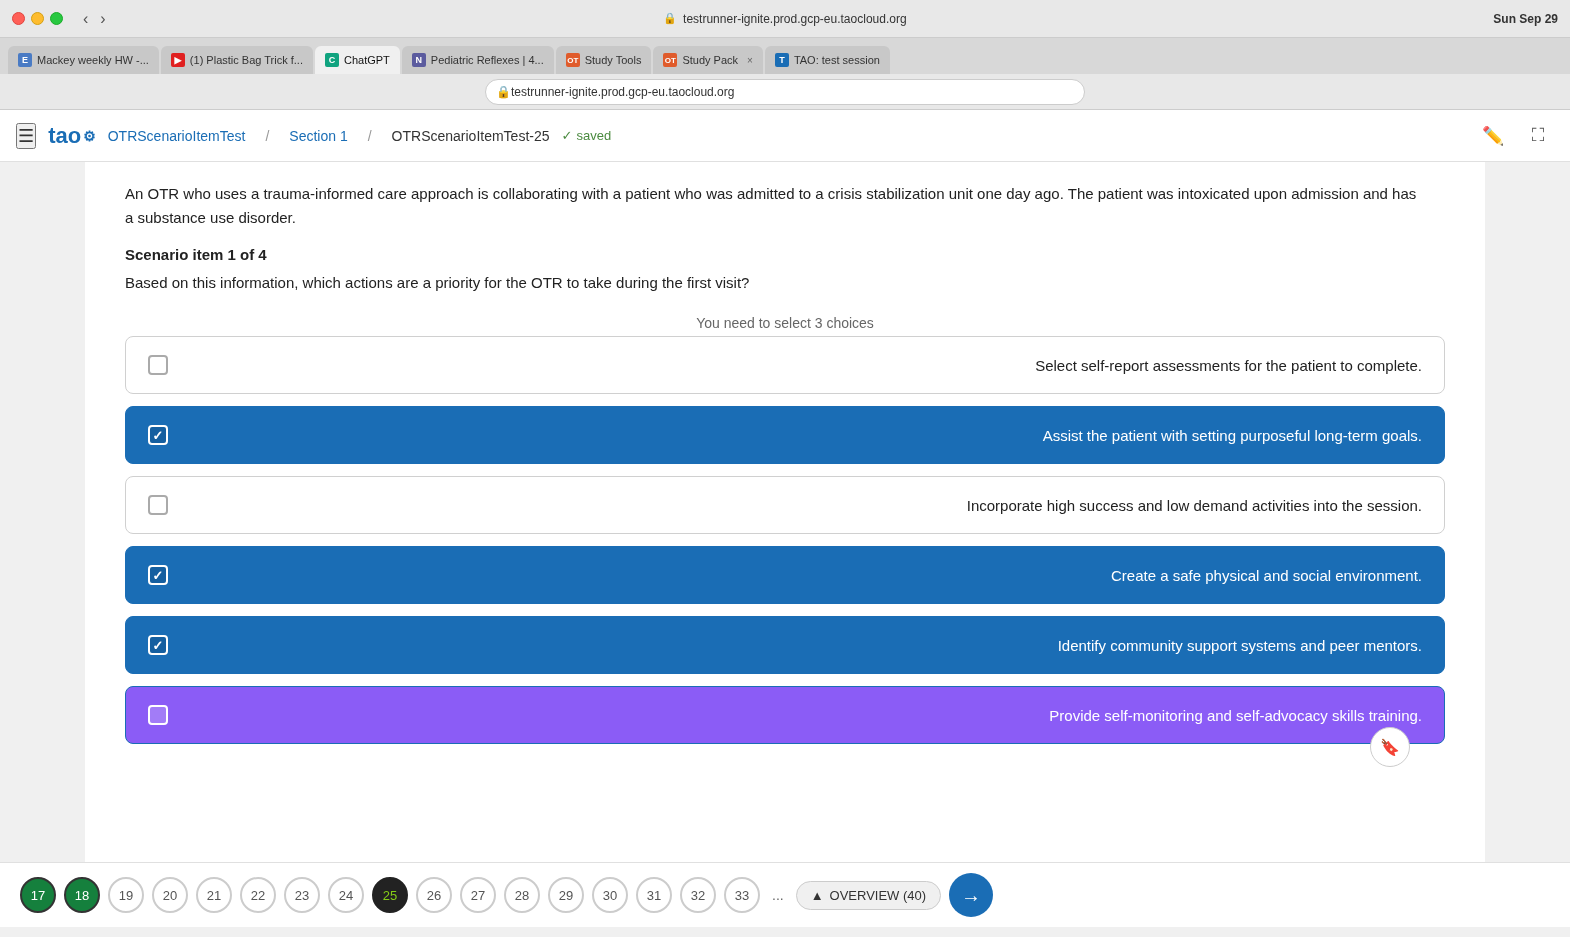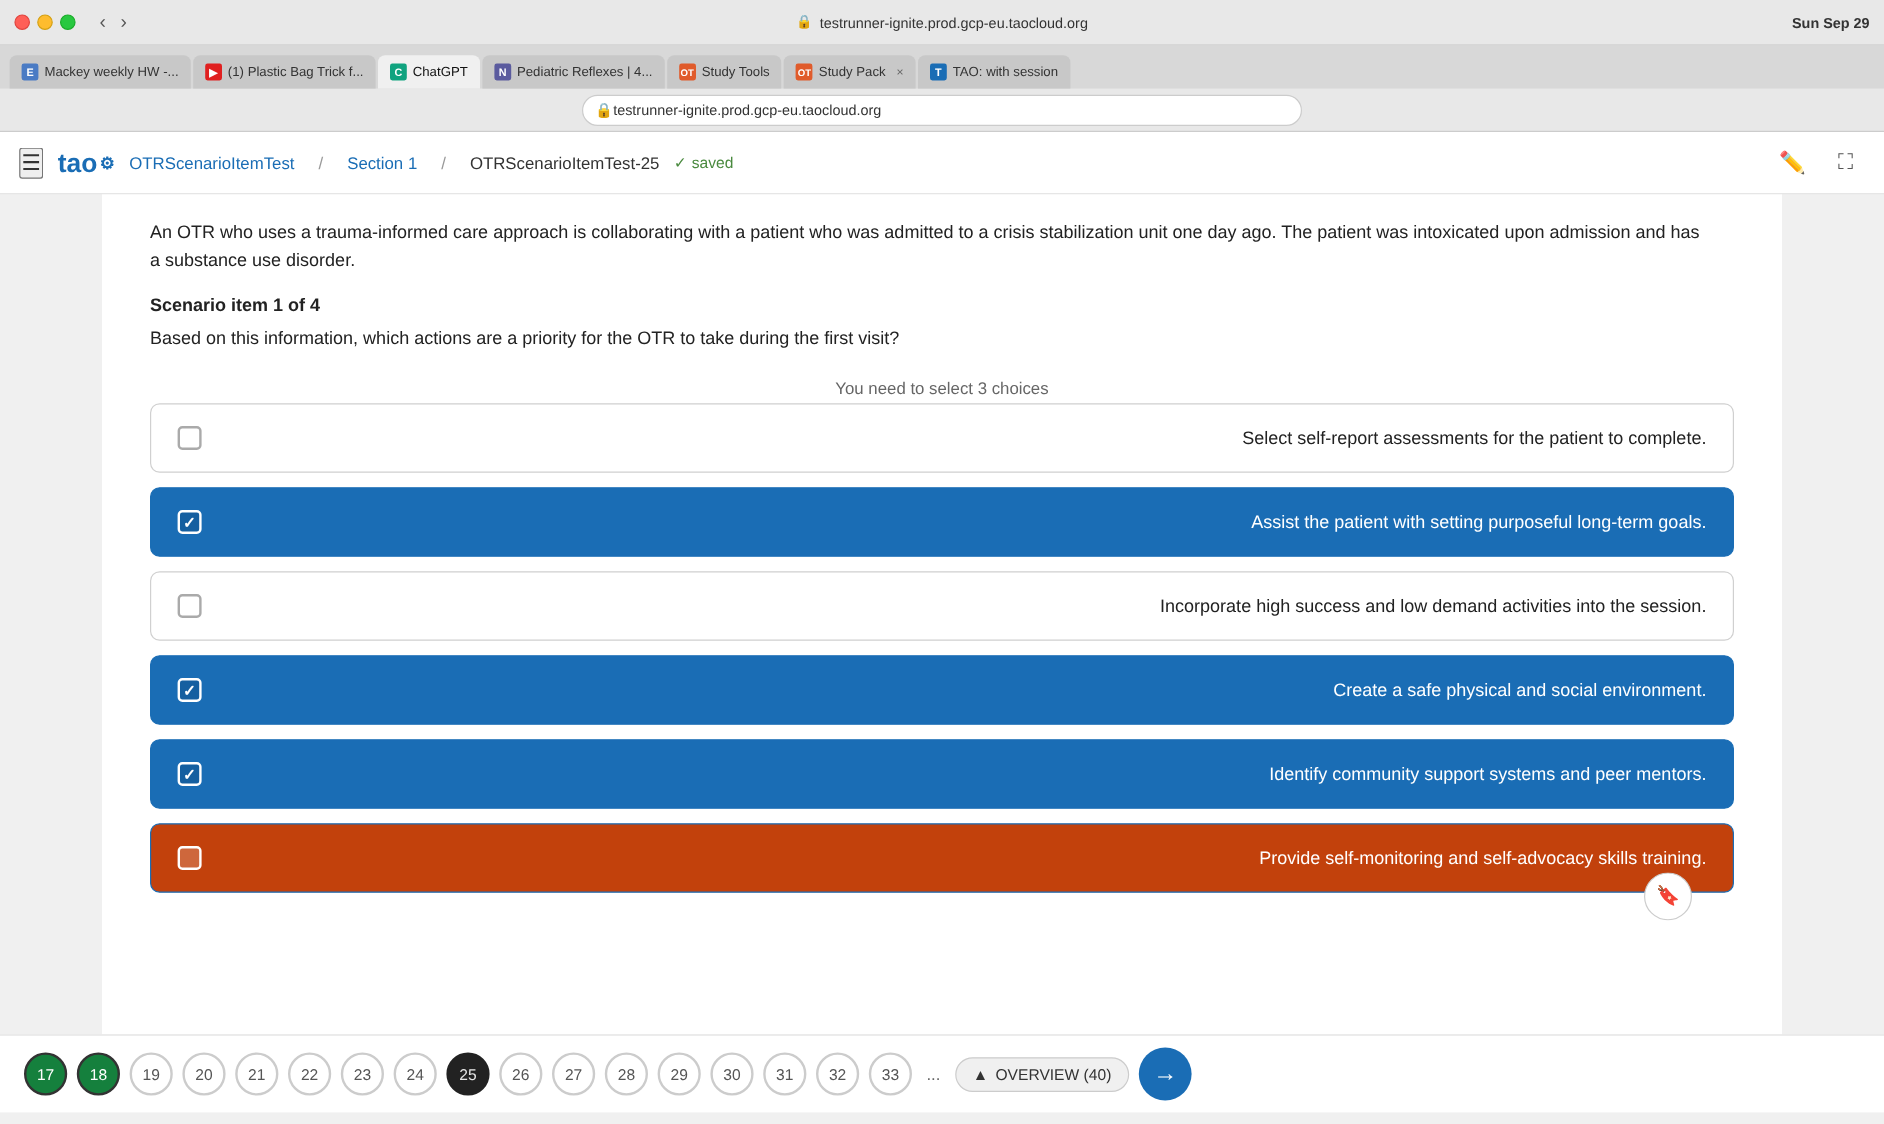--- a/index.html
+++ b/index.html
@@ -317,21 +317,21 @@
       align-items: center;
       justify-content: center;
       font-size: 13px;
       color: #555;
       cursor: pointer;
       flex-shrink: 0;
       background: white;
     }
     .page-num.active {
       background: #222;
-      color: #e5e5e5;
+      color: #84cc16;
       border-color: #222;
     }
     .page-num.dark {
       background: #15803d;
       color: white;
       border-color: #333;
       text-align: right;
     }
 
     .page-ellipsis {
@@ -429,21 +429,21 @@
     <div class="tab-icon" style="background:#e05b2b;font-size:8px;">OT</div>
     <span>Study Tools</span>
   </div>
   <div class="tab">
     <div class="tab-icon" style="background:#e05b2b;font-size:8px;">OT</div>
     <span>Study Pack</span>
     <span class="tab-close">×</span>
   </div>
   <div class="tab">
     <div class="tab-icon" style="background:#1a6db5;">T</div>
-    <span>TAO: with session</span>
+    <span>TAO: test session</span>
   </div>
 </div>
 
 <div class="address-bar-row">
   <div class="address-bar">
     <span>🔒 </span>
     <span>testrunner-ignite.prod.gcp-eu.taocloud.org</span>
   </div>
 </div>
 
@@ -505,21 +505,21 @@
       <span>Create a safe physical and social environment.</span>
     </div>
 
     <div class="choice-item selected">
       <div class="checkbox checked">
         <span class="checkbox-check">✓</span>
       </div>
       <span>Identify community support systems and peer mentors.</span>
     </div>
 
-    <div class="choice-item selected" style="background:#c2410c;border-color:#1a6db5;">
+    <div class="choice-item selected" style="background:#8b5cf6;border-color:#1a6db5;">
       <div class="checkbox" style="border-color:white;background:rgba(255,255,255,0.2);"></div>
       <span style="color:white;">Provide self-monitoring and self-advocacy skills training.</span>
     </div>
 
   </div>
 </div>
 
 <div style="position:fixed; right:80px; bottom:110px;">
   <button class="bookmark-btn">🔖</button>
 </div>

